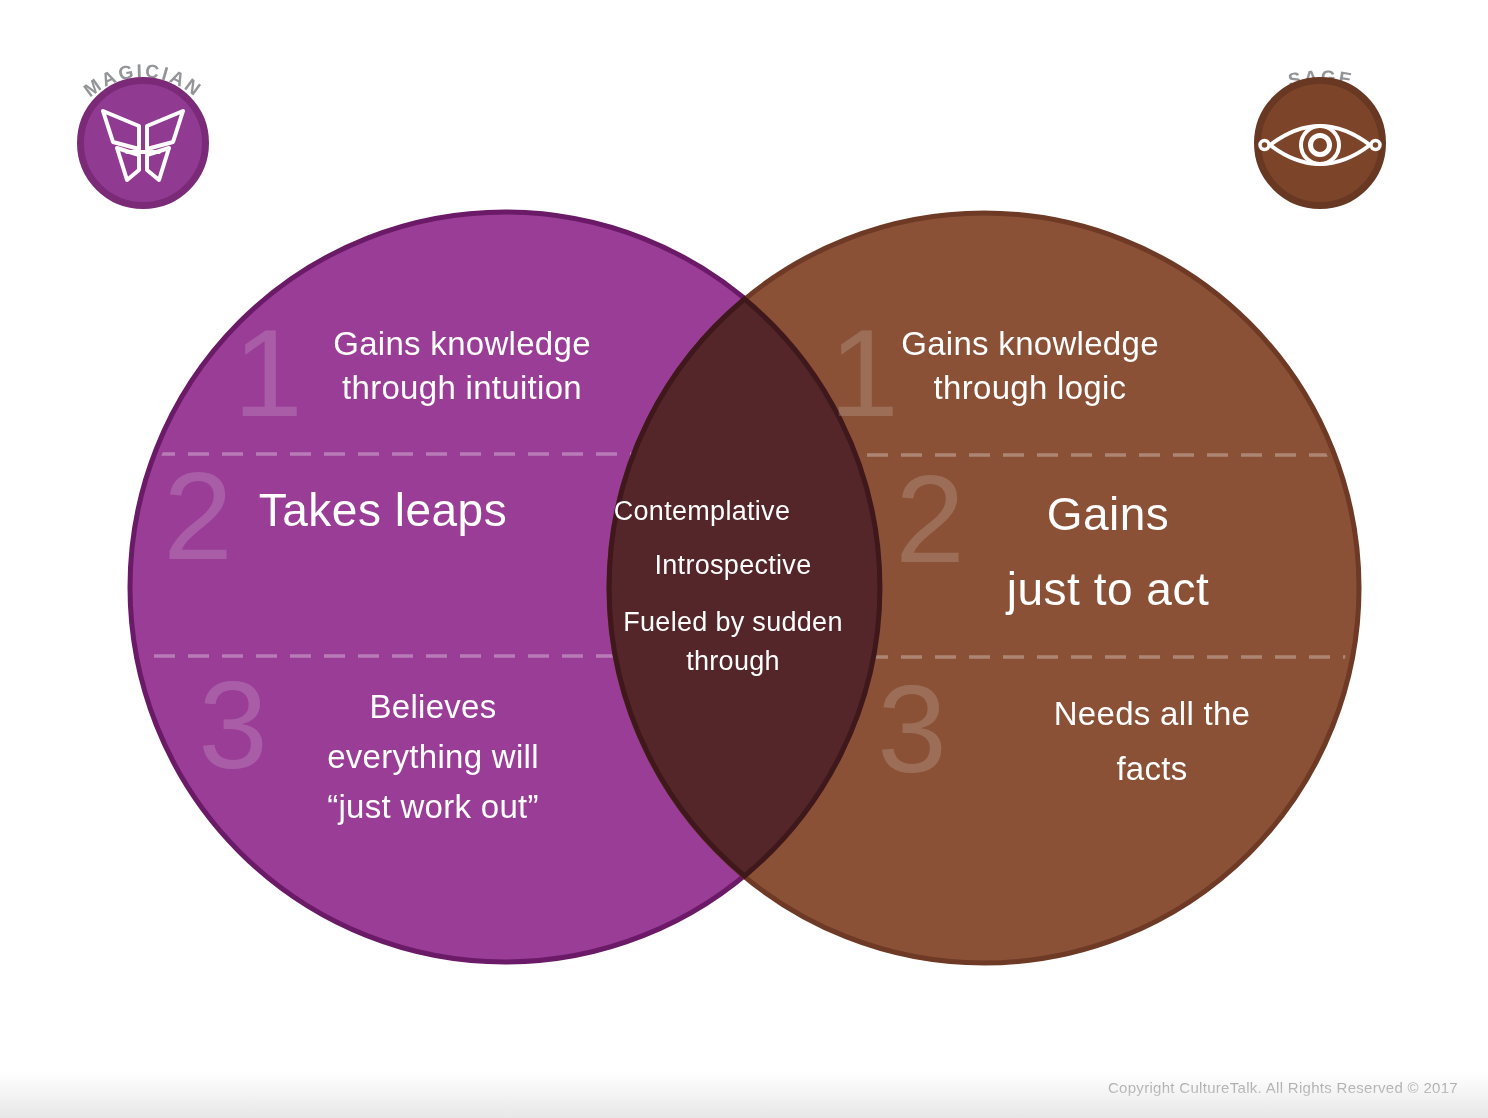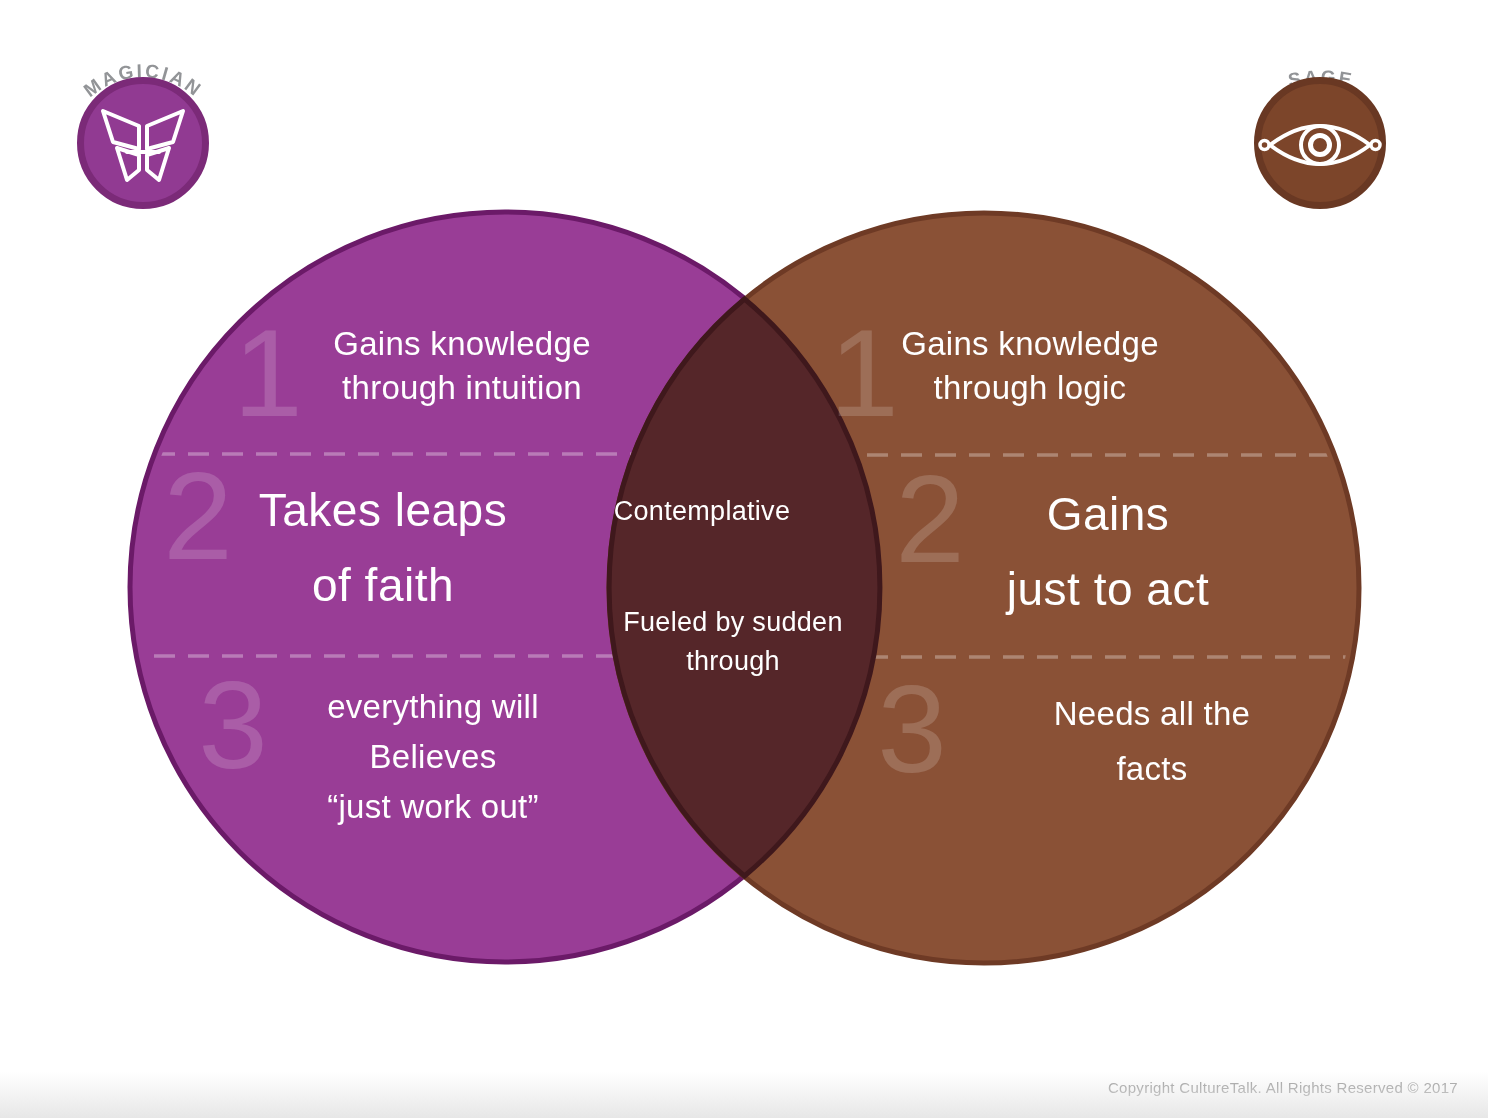--- a/index.html
+++ b/index.html
@@ -93,31 +93,31 @@
 
   <div class="num" style="left:218px;top:308px;">1</div>
   <div class="txt txt-sm" style="left:302px;top:322px;width:320px;">
     <div>Gains knowledge</div>
     <div>through intuition</div>
   </div>
 
   <div class="num" style="left:148px;top:451px;">2</div>
   <div class="txt txt-lg" style="left:173px;top:473px;width:420px;">
     <div>Takes leaps</div>
-    <div>of faith</div>
   </div>
 
   <div class="num" style="left:183px;top:660px;">3</div>
   <div class="txt txt-sm3" style="left:263px;top:682px;width:340px;">
+    <div>Believes</div>
     <div>everything will</div>
-    <div>Believes</div>
     <div>“just work out”</div>
   </div>
 
   <div class="txt txt-mid" style="left:562px;top:494px;width:280px;">Contemplative</div>
+  <div class="txt txt-mid" style="left:593px;top:548px;width:280px;">Introspective</div>
   <div class="txt txt-mid" style="left:613px;top:603px;width:240px;line-height:39px;">Fueled by sudden through</div>
 
   <div class="num" style="left:814px;top:308px;">1</div>
   <div class="txt txt-sm" style="left:870px;top:322px;width:320px;">
     <div>Gains knowledge</div>
     <div>through logic</div>
   </div>
 
   <div class="num" style="left:880px;top:454px;">2</div>
   <div class="txt txt-lg" style="left:888px;top:477px;width:440px;">

